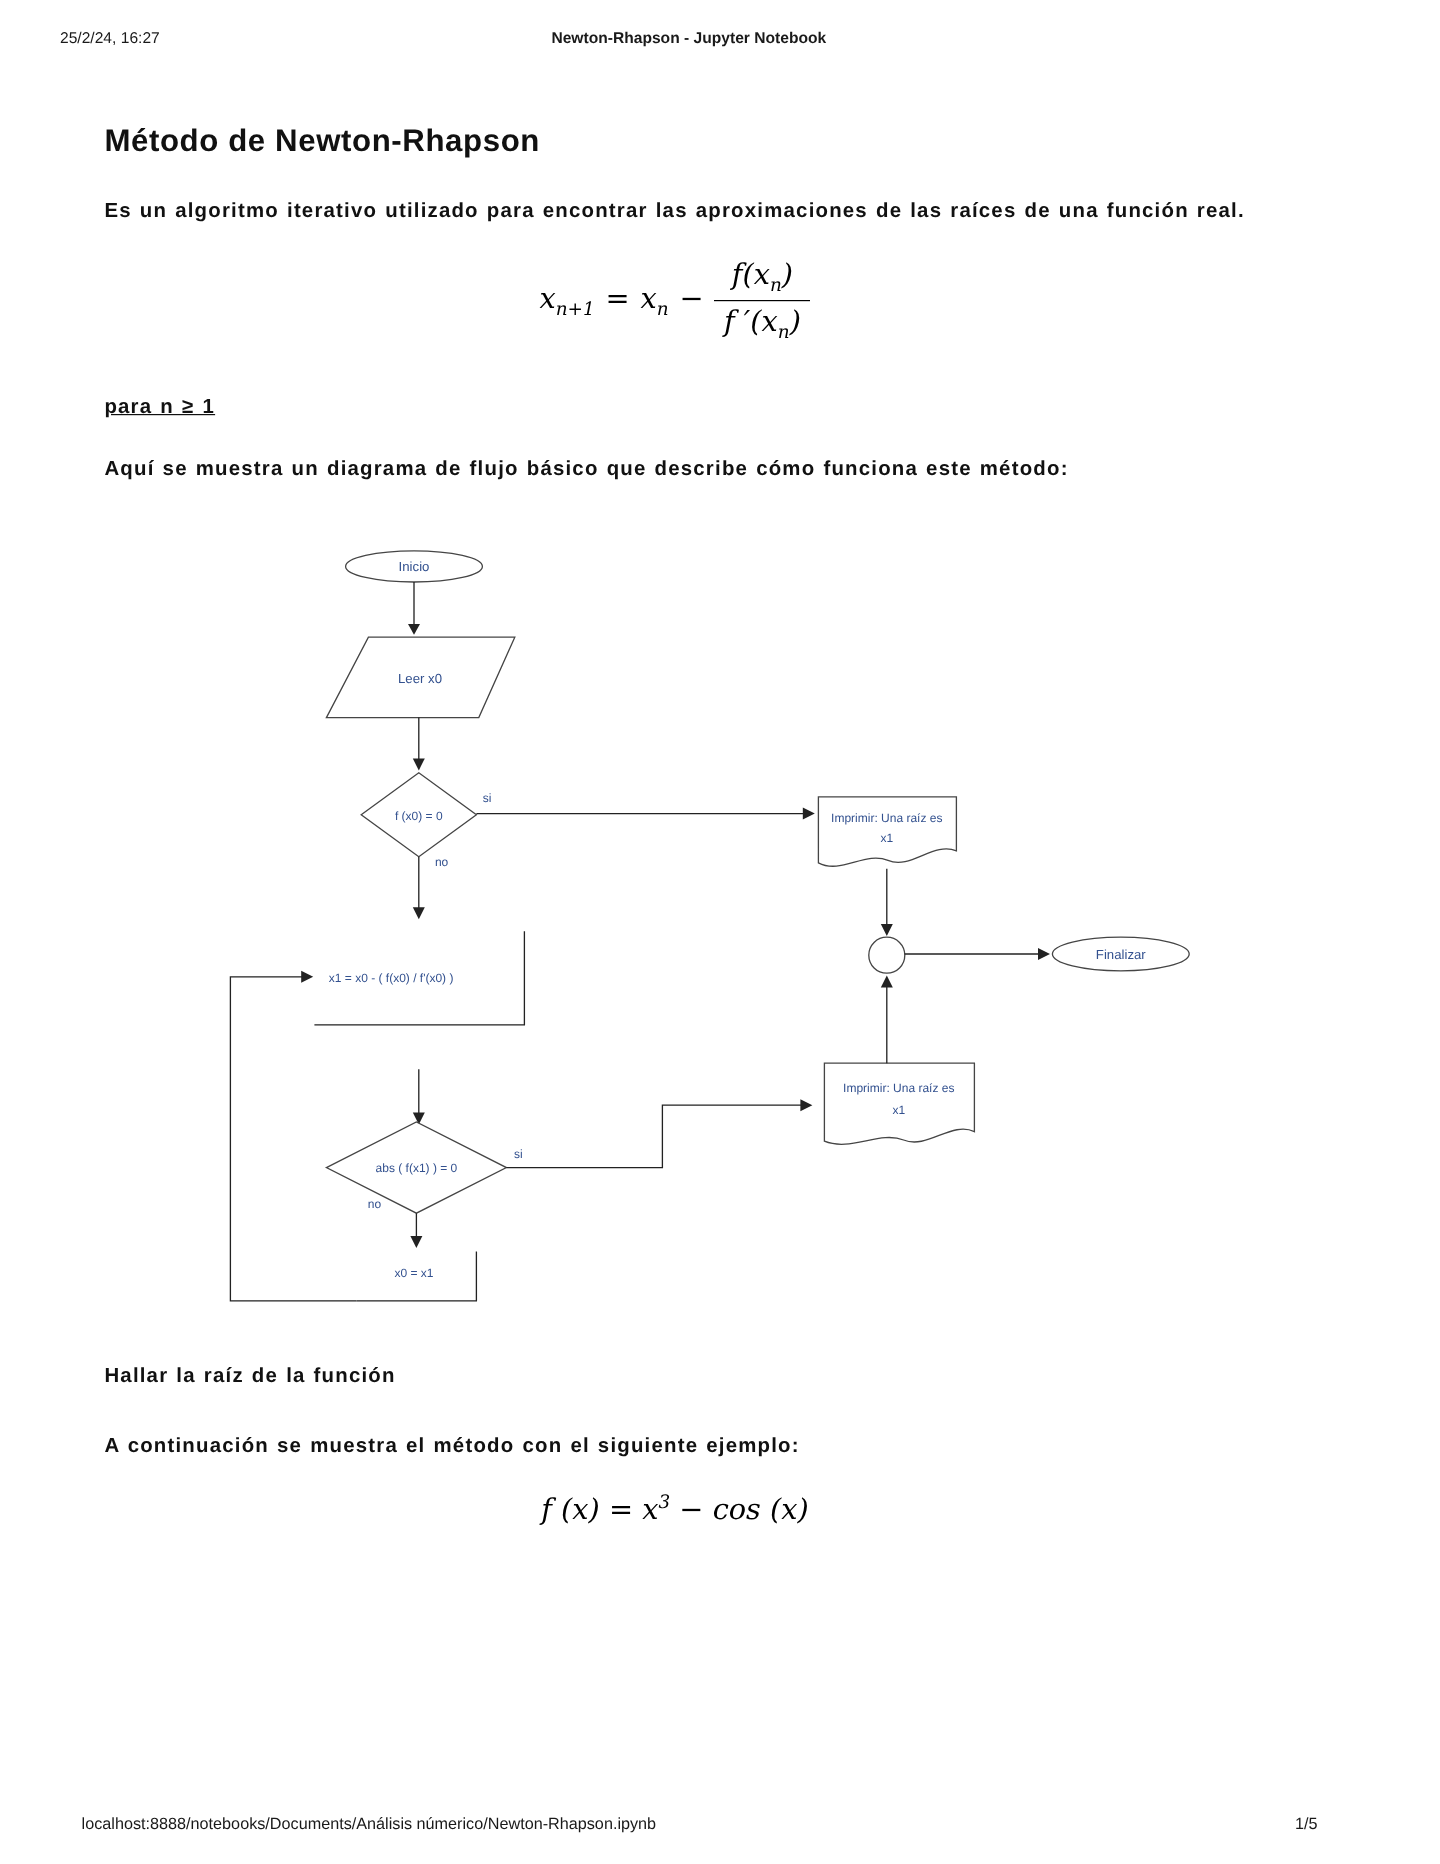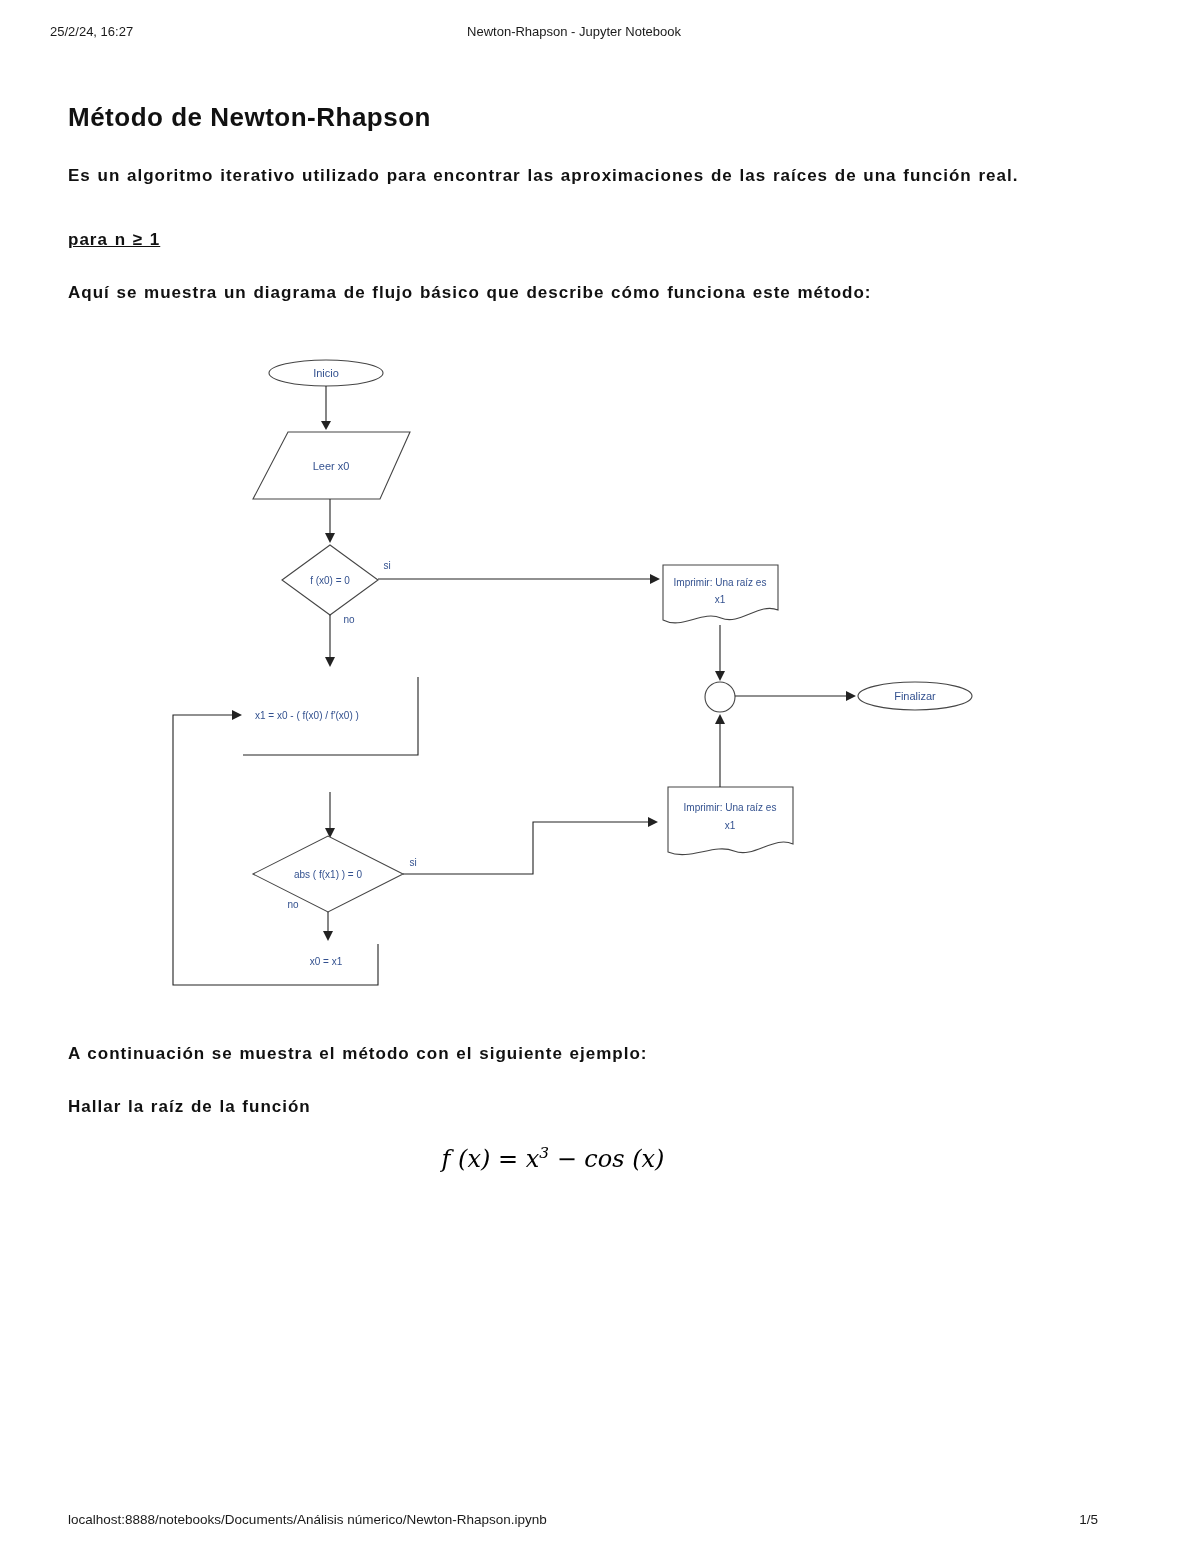--- a/index.html
+++ b/index.html
@@ -18,24 +18,24 @@
     position:relative;
   }
   .page{position:relative;width:1148px;height:1553px;overflow:hidden;}
 
   .header{
     position:absolute;top:24px;left:50px;right:50px;
     display:grid;grid-template-columns:1fr auto 1fr;
     font-size:13px;color:#1a1a1a;
   }
   .header .h-left{text-align:left;}
-  .header .h-center{text-align:right;}
+  .header .h-center{text-align:right;font-weight:bold;}
   .header .h-right{text-align:right;}
 
-  .content{padding:102px 110px 0 68px;}
+  .content{padding:102px 110px 0 87px;}
 
   h1.doc-title{
     font-size:26px;font-weight:bold;margin:0;letter-spacing:0.5px;
   }
   .para{
     font-size:17px;font-weight:bold;line-height:1.32;
     letter-spacing:1px;word-spacing:1px;margin:0;
   }
   .p-intro{margin-top:32px;}
   .p-forn{margin-top:42px;text-decoration:underline;}
@@ -84,20 +84,25 @@
     <span class="h-center">Newton-Rhapson - Jupyter Notebook</span>
     <span class="h-right"></span>
   </div>
 
   <div class="content">
 
     <h1 class="doc-title">Método de Newton-Rhapson</h1>
 
     <p class="para p-intro">Es un algoritmo iterativo utilizado para encontrar las aproximaciones de las raíces de una función real.</p>
 
+    <div class="formula-wrap">
+      <span class="math">
+        <span>x</span><sub>n+1</sub><span class="op">=</span><span>x</span><sub>n</sub><span class="op">−</span><span class="frac"><span class="num"><span>f(x</span><sub>n</sub><span>)</span></span><span class="den"><span>f ′(x</span><sub>n</sub><span>)</span></span></span>
+      </span>
+    </div>
 
     <p class="para p-forn">para n ≥ 1</p>
 
     <p class="para p-flowintro">Aquí se muestra un diagrama de flujo básico que describe cómo funciona este método:</p>
 
     <svg class="flowchart-svg" width="830" height="655" viewBox="0 0 830 655" xmlns="http://www.w3.org/2000/svg">
 
       <ellipse class="shape" cx="163" cy="21" rx="57" ry="13"></ellipse>
       <text class="flow-label" x="163" y="25">Inicio</text>
 
@@ -160,23 +165,23 @@
 
       <circle class="shape" cx="557" cy="345" r="15"></circle>
 
       <line class="fline" x1="572" y1="344" x2="686" y2="344"></line>
       <polygon class="ahead" points="683,339 683,349 693,344"></polygon>
 
       <ellipse class="shape" cx="752" cy="344" rx="57" ry="14"></ellipse>
       <text class="flow-label" x="752" y="348">Finalizar</text>
     </svg>
 
+    <p class="para p-findroot">Hallar la raíz de la función</p>
+
     <p class="para p-example">A continuación se muestra el método con el siguiente ejemplo:</p>
-
-    <p class="para p-findroot">Hallar la raíz de la función</p>
 
     <div class="formula2-wrap">
       <span class="math"><span>f (x) = x</span><sup>3</sup><span> − cos (x)</span></span>
     </div>
 
   </div>
 
   <div class="footer">
     <span>localhost:8888/notebooks/Documents/Análisis númerico/Newton-Rhapson.ipynb</span>
     <span>1/5</span>

